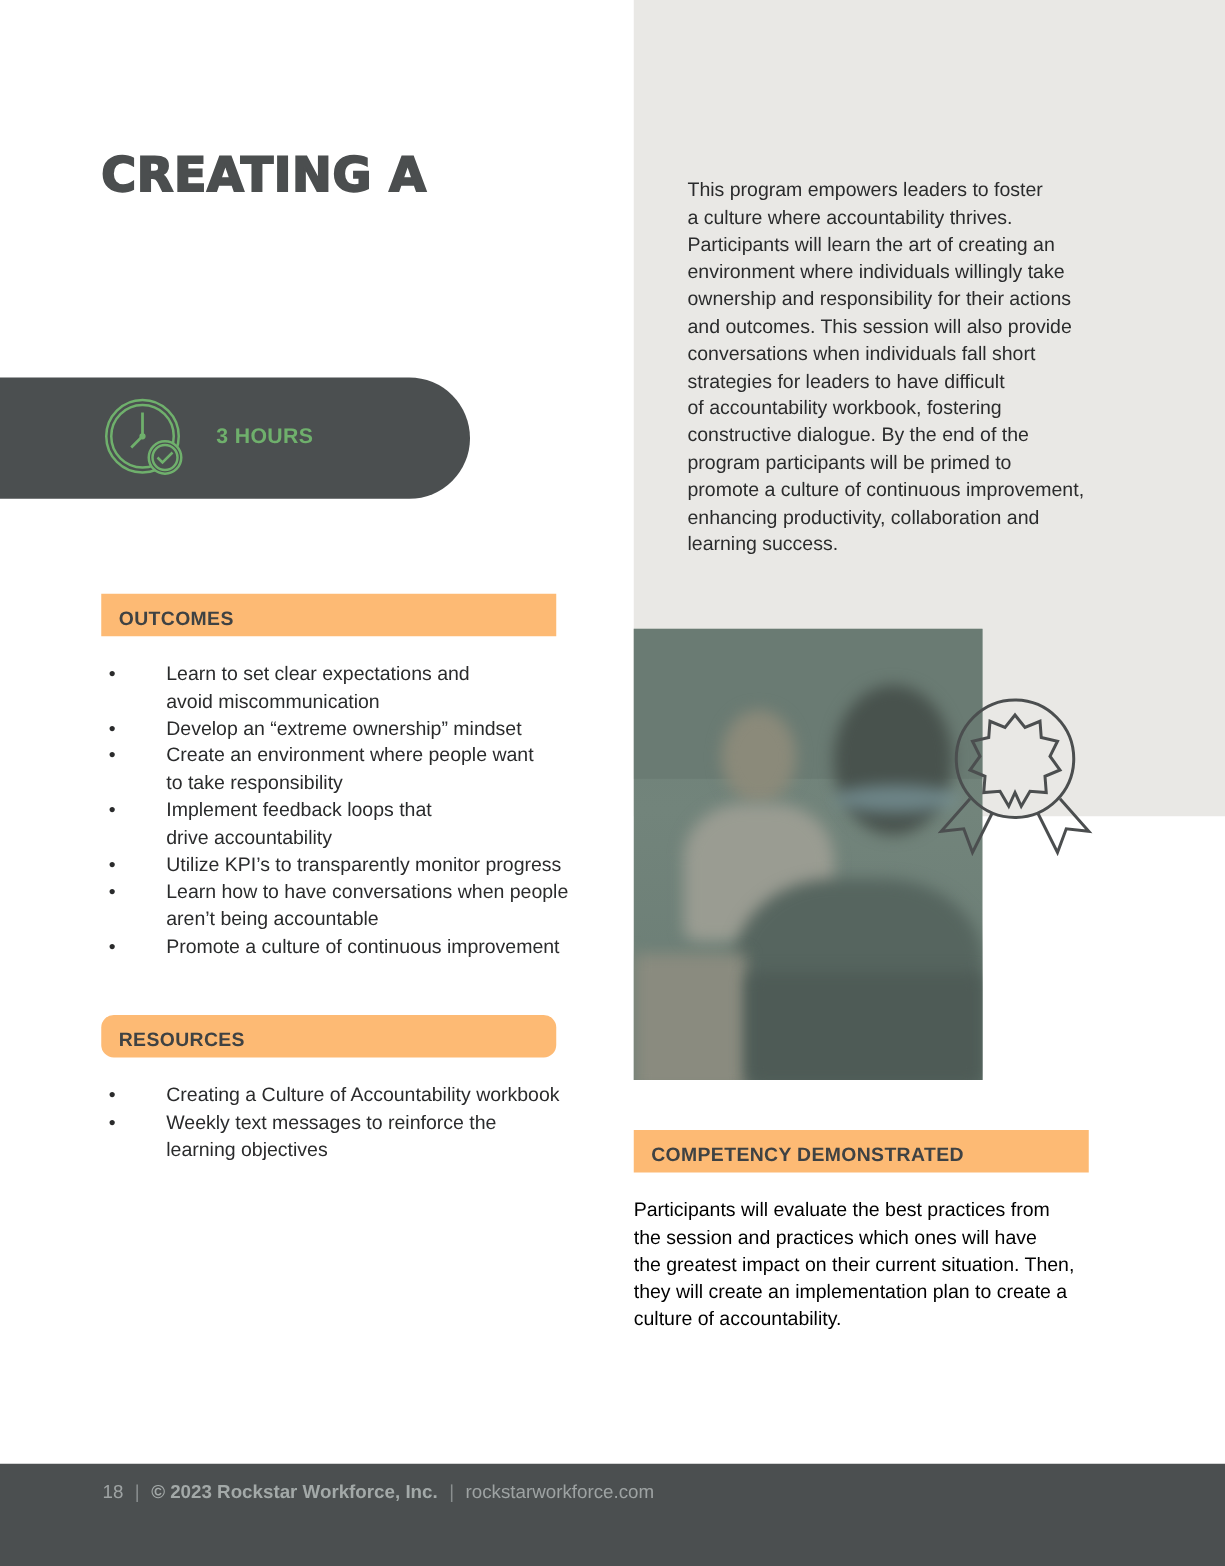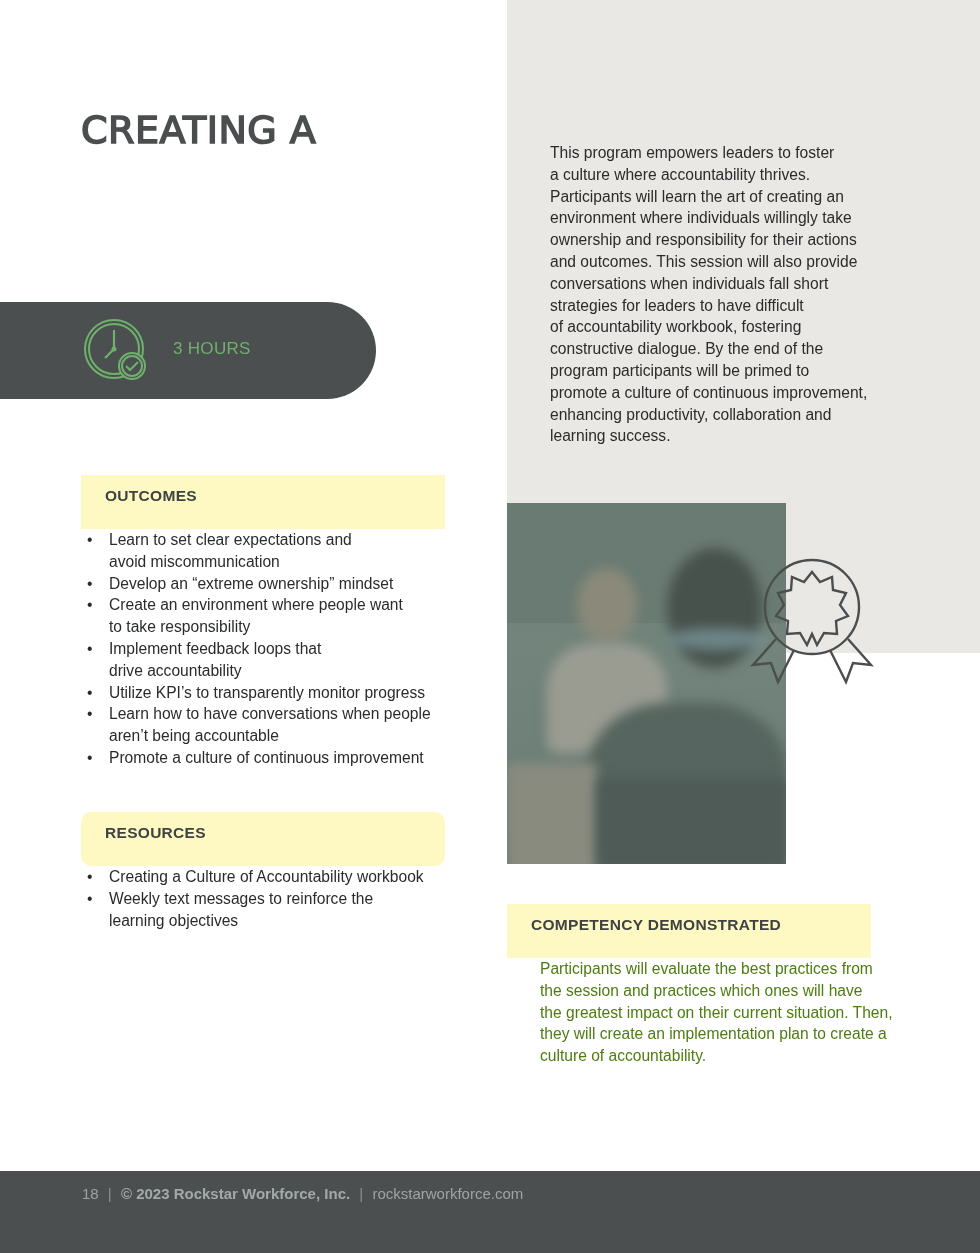--- a/index.html
+++ b/index.html
@@ -4,51 +4,51 @@
   <style>
     * { margin: 0; padding: 0; box-sizing: border-box; }
     html, body { width: 980px; height: 1253px; background: #ffffff; overflow: hidden; }
     body { position: relative; font-family: "Liberation Sans", "DejaVu Sans", sans-serif; color: #2e2f30; }
 
     .right-panel { position: absolute; left: 507px; top: 0; width: 473px; height: 653px; background: #e9e8e5; }
 
     .title { position: absolute; left: 81px; top: 106px; width: 400px;
       font-family: "DejaVu Sans", sans-serif; font-weight: 900; font-size: 38px; line-height: 48px;
       letter-spacing: 0.5px; color: #4b4e4f; text-transform: uppercase; }
-    .title span { display: block; font-weight: normal; -webkit-text-stroke: 1.6px #4b4e4f; }
+    .title span { display: block; font-weight: bold; margin-top: 10px; -webkit-text-stroke: 1.6px #4b4e4f; }
 
     .hours-pill { position: absolute; left: 0; top: 302px; width: 376px; height: 97px;
       background: #4b4f50; border-radius: 0 49px 49px 0; }
     .clock-icon { position: absolute; left: 83px; top: 318px; width: 66px; height: 66px; }
-    .hours-label { position: absolute; left: 173px; top: 339px; font-size: 17px; font-weight: normal;
+    .hours-label { position: absolute; left: 173px; top: 339px; font-size: 17px; font-weight: bold;
       color: #6fb06c; letter-spacing: 0.3px; }
 
     .intro { position: absolute; left: 550px; top: 142px; width: 320px; font-size: 15.6px; line-height: 21.8px; color: #2a2b2c; }
     .intro span { display: block; white-space: nowrap; }
 
-    .section-header { position: absolute; background: #fef9c3; height: 54px; padding-left: 24px;
+    .section-header { position: absolute; background: #fdba74; height: 34px; padding-left: 14px;
       font-size: 15.5px; font-weight: bold; color: #3f4243; line-height: 42px; letter-spacing: 0.3px; }
     .outcomes-header { left: 81px; top: 475px; width: 364px; }
     .resources-header { left: 81px; top: 812px; width: 364px; border-radius: 10px; }
     .competency-header { left: 507px; top: 904px; width: 364px; }
 
     .bullets { position: absolute; list-style: none; font-size: 15.6px; line-height: 21.8px; color: #2a2b2c; }
     .bullets li { position: relative; padding-left: 28px; }
     .bullets li::before { content: "•"; position: absolute; left: 6px; top: 0; }
-    .bullets li span { display: block; white-space: nowrap; }
+    .bullets li span { display: block; white-space: nowrap; margin-left: 24px; }
     .outcomes-list { left: 81px; top: 529px; width: 370px; }
     .resources-list { left: 81px; top: 866px; width: 370px; }
 
     .photo { position: absolute; left: 507px; top: 503px; width: 279px; height: 361px; overflow: hidden;
       background: linear-gradient(180deg, #6d7f77 0%, #72847b 40%, #6a7c74 100%); }
     .photo .blob { position: absolute; border-radius: 50%; filter: blur(6px); }
 
     .badge-icon { position: absolute; left: 750px; top: 555px; width: 125px; height: 130px; }
 
-    .competency-text { position: absolute; left: 507px; top: 958px; width: 370px; font-size: 15.6px; line-height: 21.8px; color: #4d7c0f; margin-left: 33px; }
+    .competency-text { position: absolute; left: 507px; top: 958px; width: 370px; font-size: 15.6px; line-height: 21.8px; color: #000000; }
     .competency-text span { display: block; white-space: nowrap; }
 
     .footer { position: absolute; left: 0; top: 1171px; width: 980px; height: 82px; background: #4b4f50; }
     .footer-text { position: absolute; left: 82px; top: 1185px; font-size: 15px; color: #9ea3a3; white-space: nowrap; }
     .footer-text .sep { color: #8a8f8f; margin: 0 5px; font-weight: normal; }
     .footer-text .copy { font-weight: bold; color: #a3a9a8; }
   </style>
 </head>
 <body>
 

